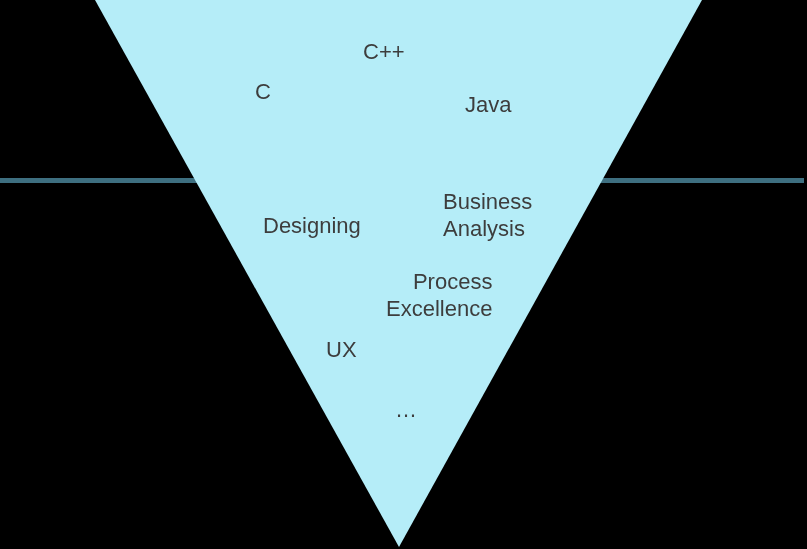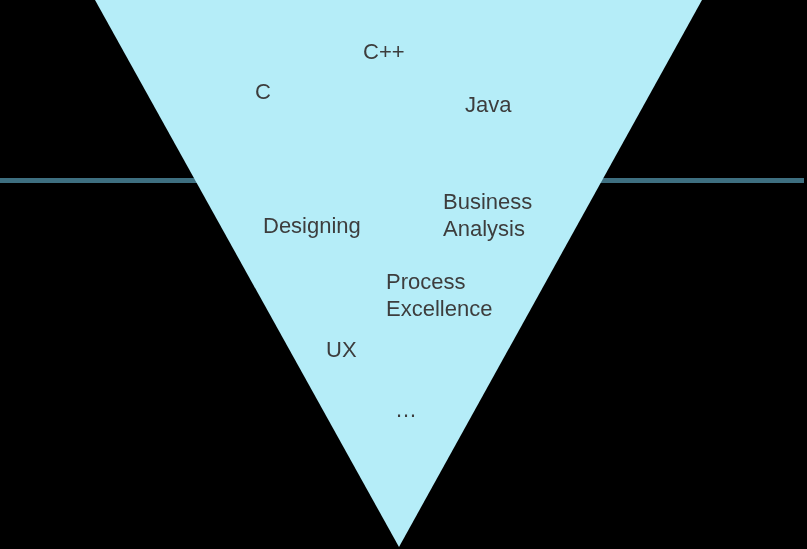--- a/index.html
+++ b/index.html
@@ -39,21 +39,21 @@
     line-height: 27px;
     color: #3D3D3D;
     white-space: pre-line;
   }
   .l-cpp        { left: 363px; top: 38px;  }
   .l-c          { left: 255px; top: 78px;  }
   .l-java       { left: 465px; top: 91px;  }
   .l-react      { left: 308px; top: 117px; }
   .l-designing  { left: 263px; top: 212px; }
   .l-business   { left: 443px; top: 188px; }
-  .l-process    { left: 386px; top: 268px; }
+  .l-process    { left: 386px; top: 268px; text-align: right; }
   .l-ux         { left: 326px; top: 336px; }
   .l-more       { left: 395px; top: 396px; }
 </style>
 </head>
 <body>
 
 <div class="stage" style="background: rgb(0, 0, 0);">
 
   <div class="divider" style="background: rgb(62, 111, 128);"></div>
 

